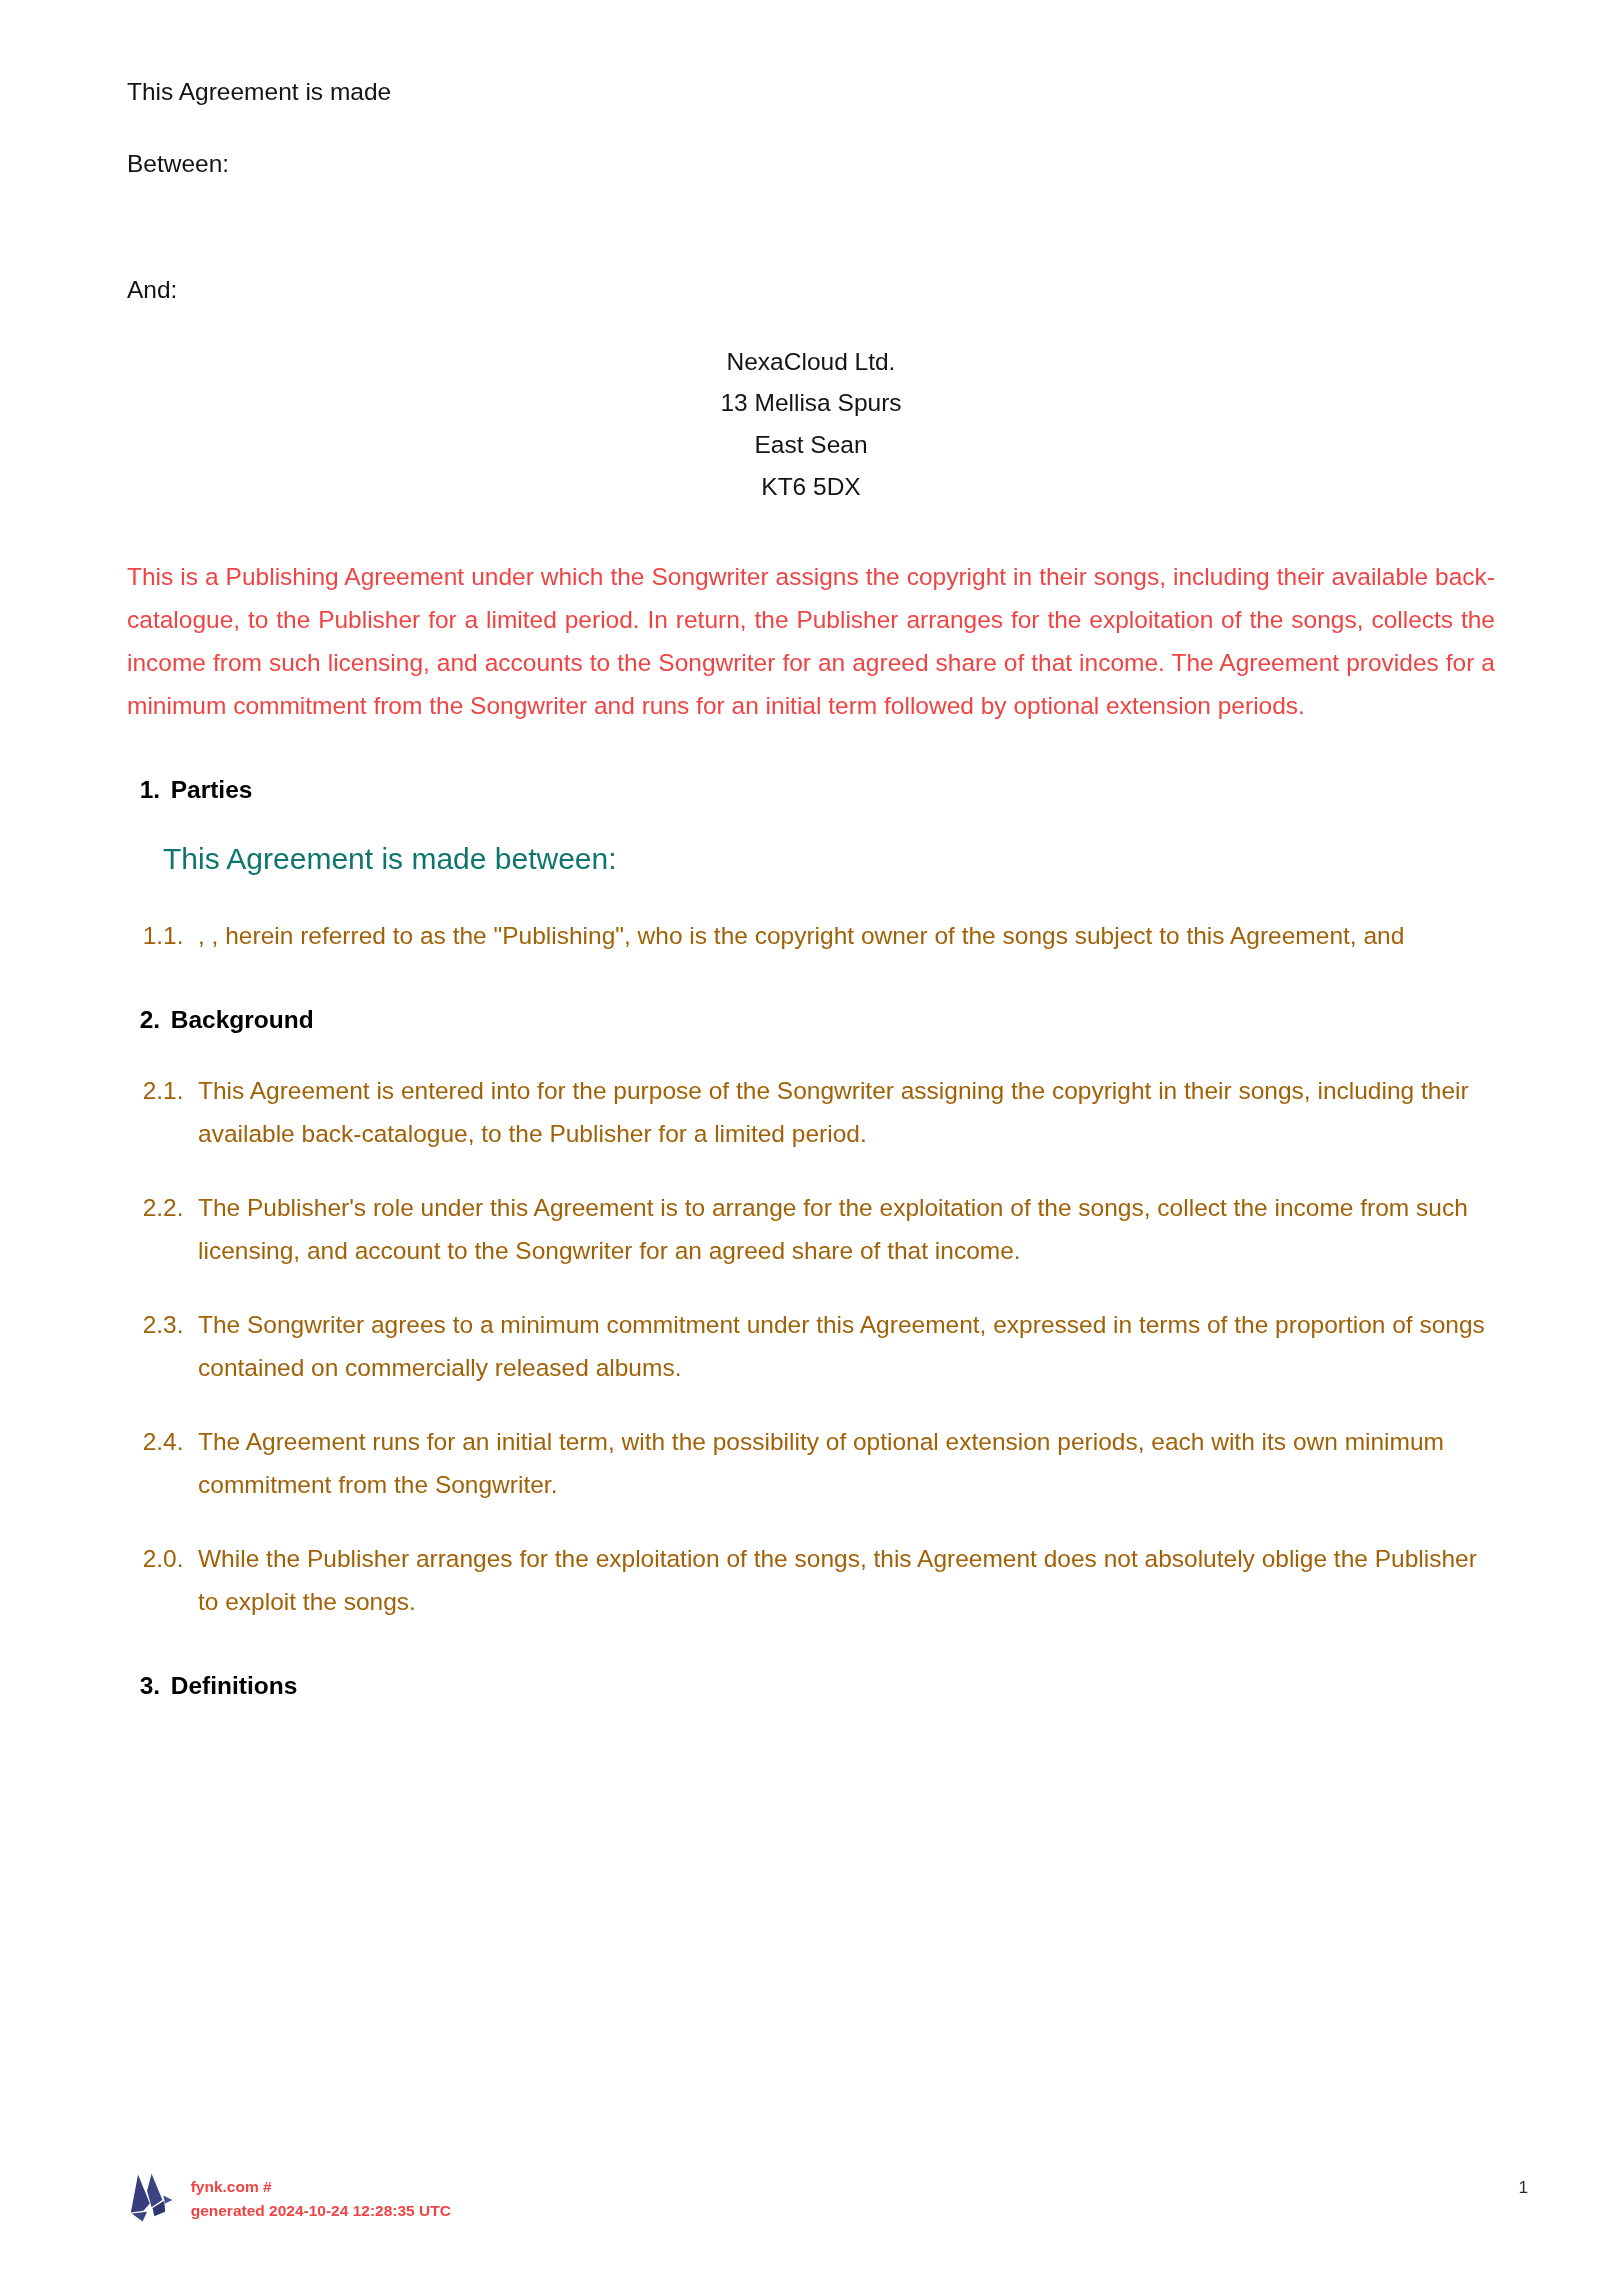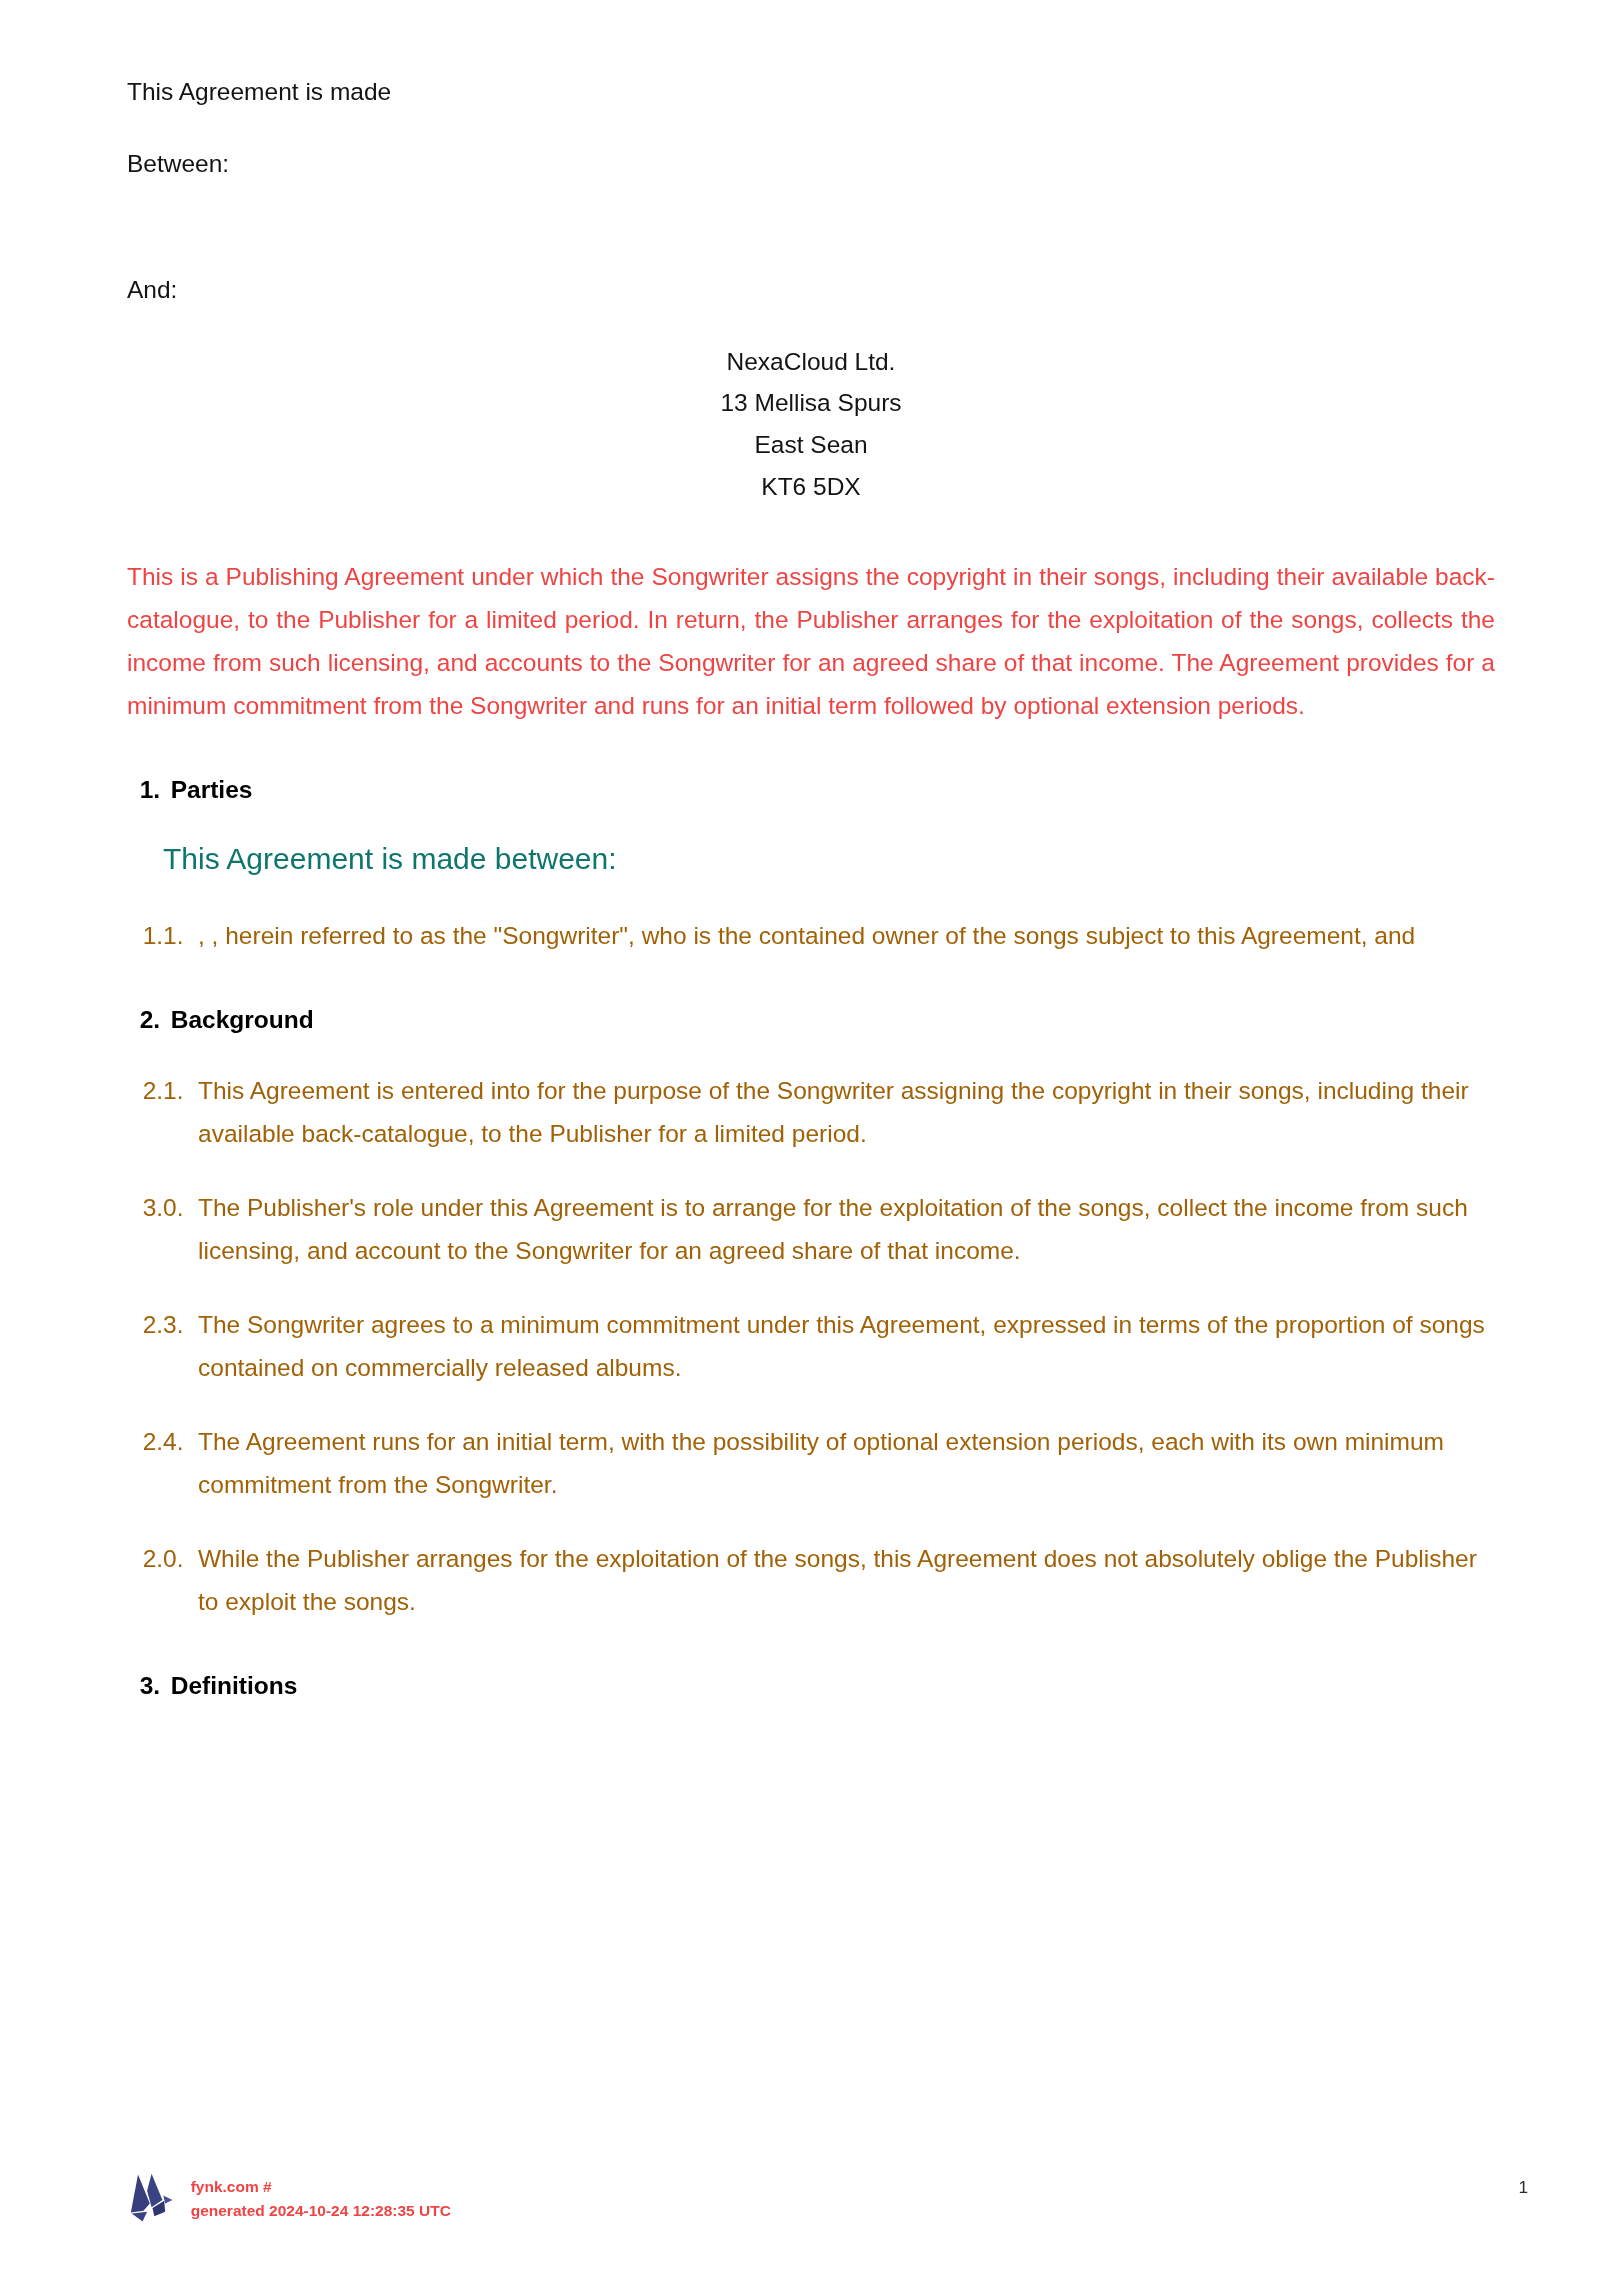--- a/index.html
+++ b/index.html
@@ -160,34 +160,34 @@
     <p class="intro">This is a Publishing Agreement under which the Songwriter assigns the copyright in their songs, including their available back-catalogue, to the Publisher for a limited period. In return, the Publisher arranges for the exploitation of the songs, collects the income from such licensing, and accounts to the Songwriter for an agreed share of that income. The Agreement provides for a minimum commitment from the Songwriter and runs for an initial term followed by optional extension periods.</p>
 
     <div class="sec-head">
       <span class="sec-num">1.</span>
       <span class="sec-title">Parties</span>
     </div>
     <div class="lead-line">This Agreement is made between:</div>
 
     <div class="clause">
       <span class="clause-num">1.1.</span>
-      <span class="clause-body">, , herein referred to as the "Songwriter", who is the contained owner of the songs subject to this Agreement, and</span>
+      <span class="clause-body">, , herein referred to as the "Publishing", who is the copyright owner of the songs subject to this Agreement, and</span>
     </div>
 
     <div class="sec-head">
       <span class="sec-num">2.</span>
       <span class="sec-title">Background</span>
     </div>
 
     <div class="clause">
       <span class="clause-num">2.1.</span>
       <span class="clause-body">This Agreement is entered into for the purpose of the Songwriter assigning the copyright in their songs, including their available back-catalogue, to the Publisher for a limited period.</span>
     </div>
     <div class="clause tight">
-      <span class="clause-num">3.0.</span>
+      <span class="clause-num">2.2.</span>
       <span class="clause-body">The Publisher's role under this Agreement is to arrange for the exploitation of the songs, collect the income from such licensing, and account to the Songwriter for an agreed share of that income.</span>
     </div>
     <div class="clause tight">
       <span class="clause-num">2.3.</span>
       <span class="clause-body">The Songwriter agrees to a minimum commitment under this Agreement, expressed in terms of the proportion of songs contained on commercially released albums.</span>
     </div>
     <div class="clause tight">
       <span class="clause-num">2.4.</span>
       <span class="clause-body">The Agreement runs for an initial term, with the possibility of optional extension periods, each with its own minimum commitment from the Songwriter.</span>
     </div>

